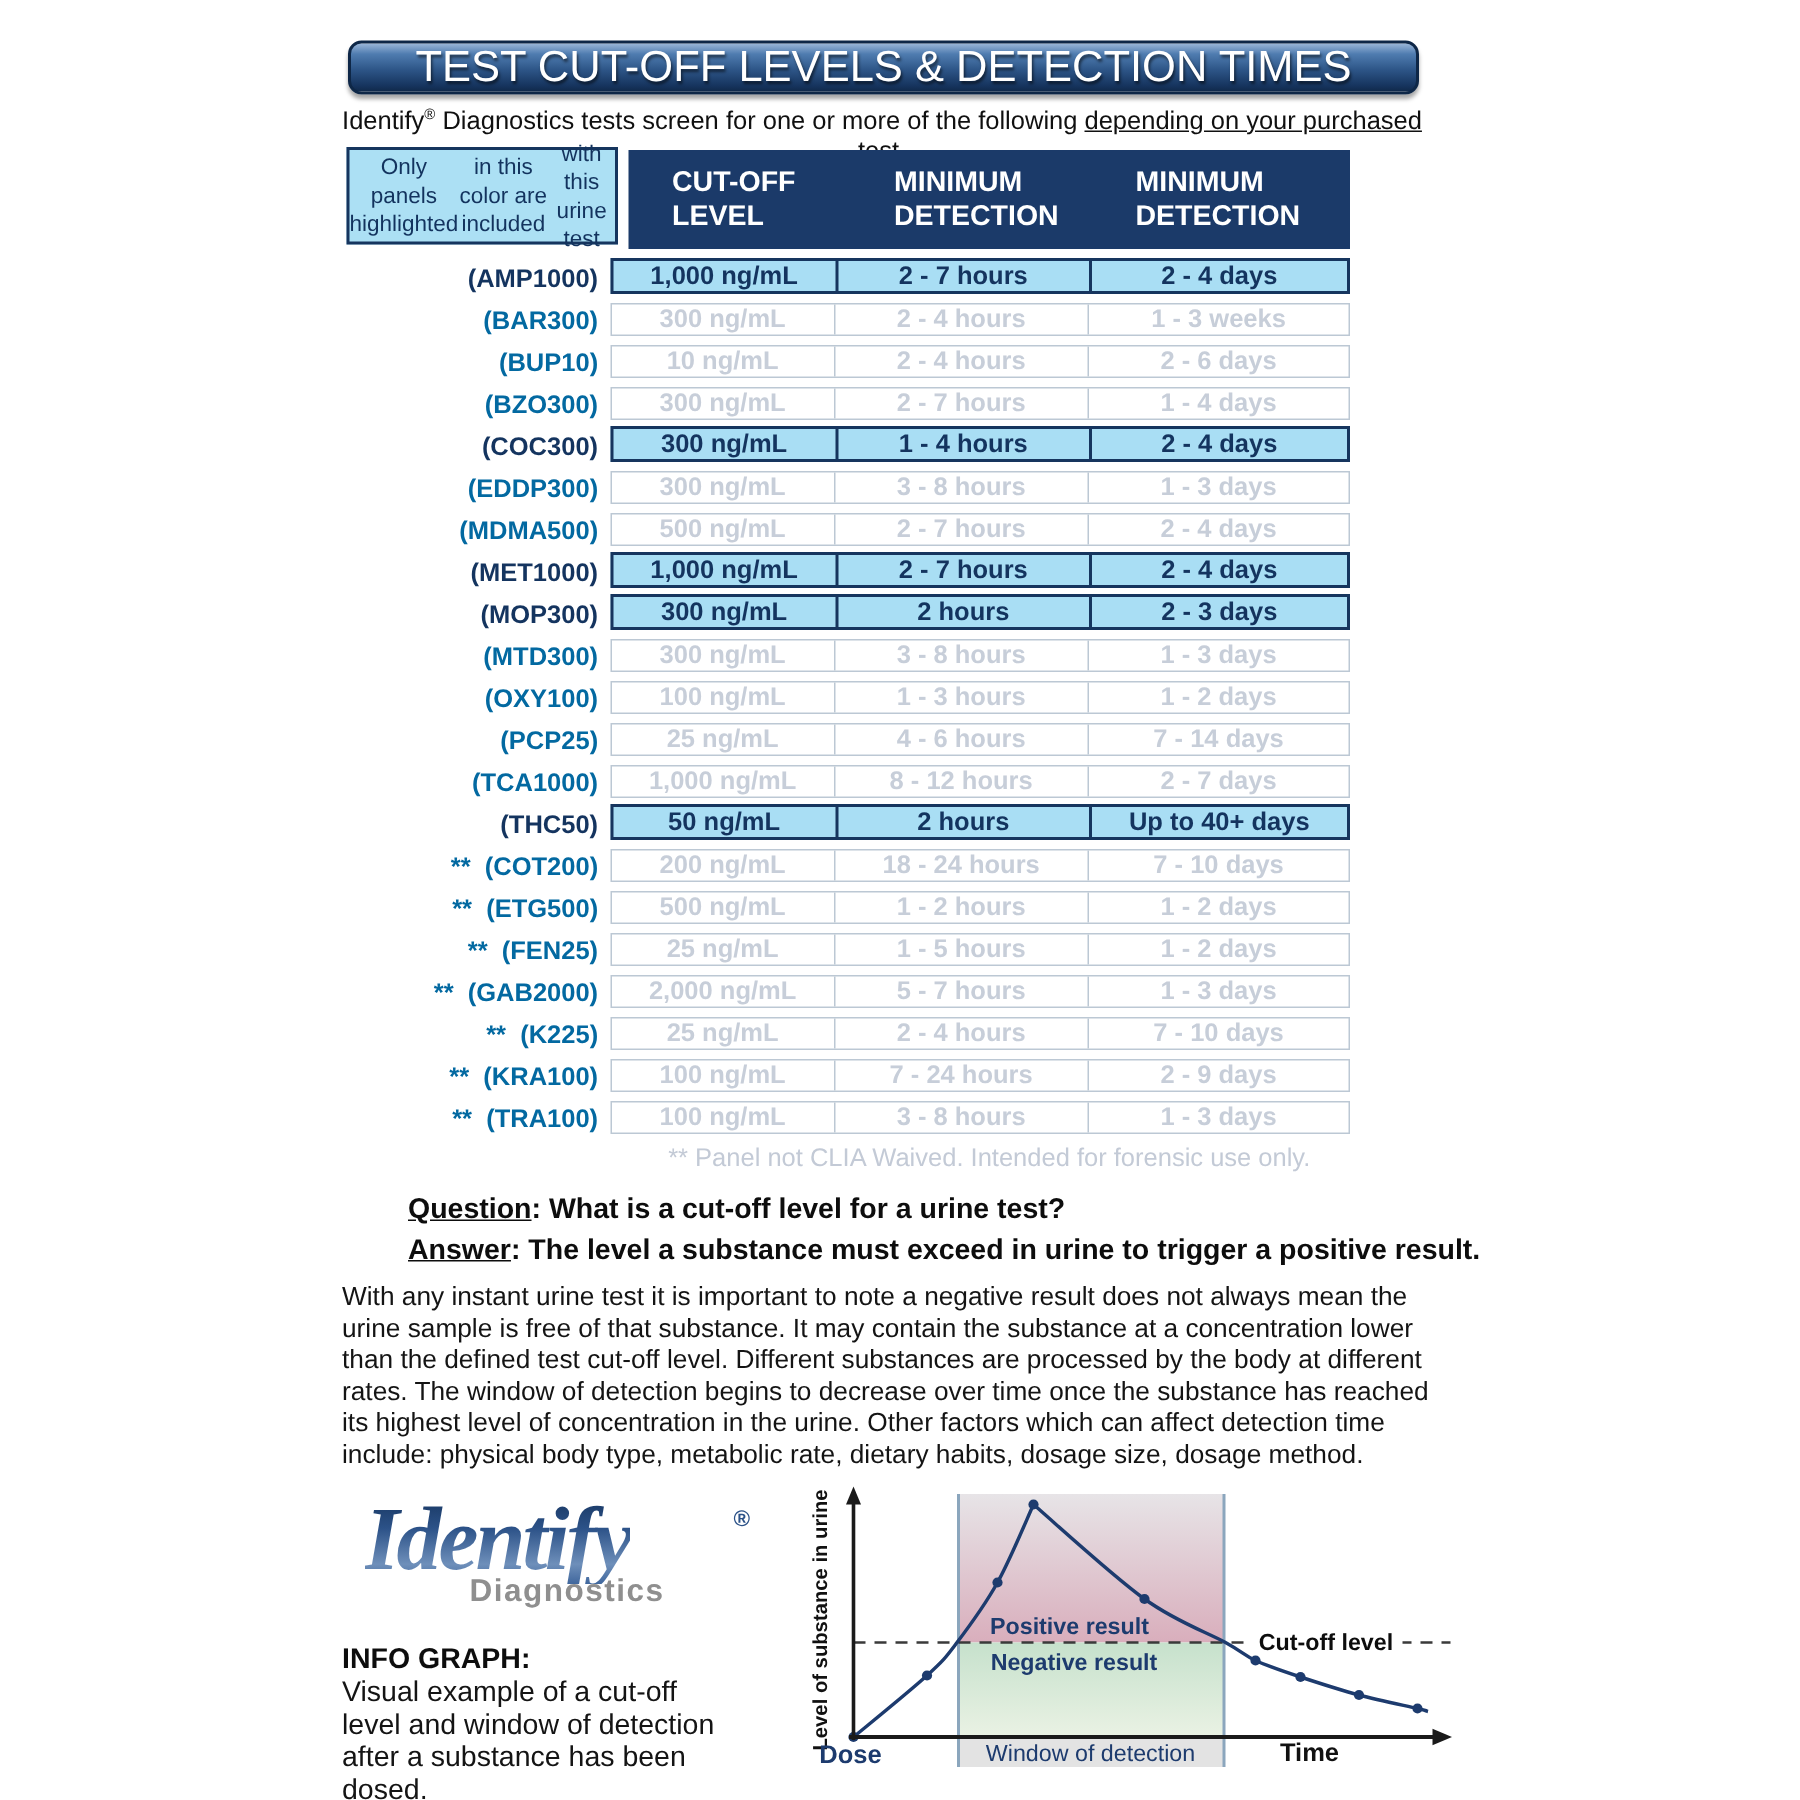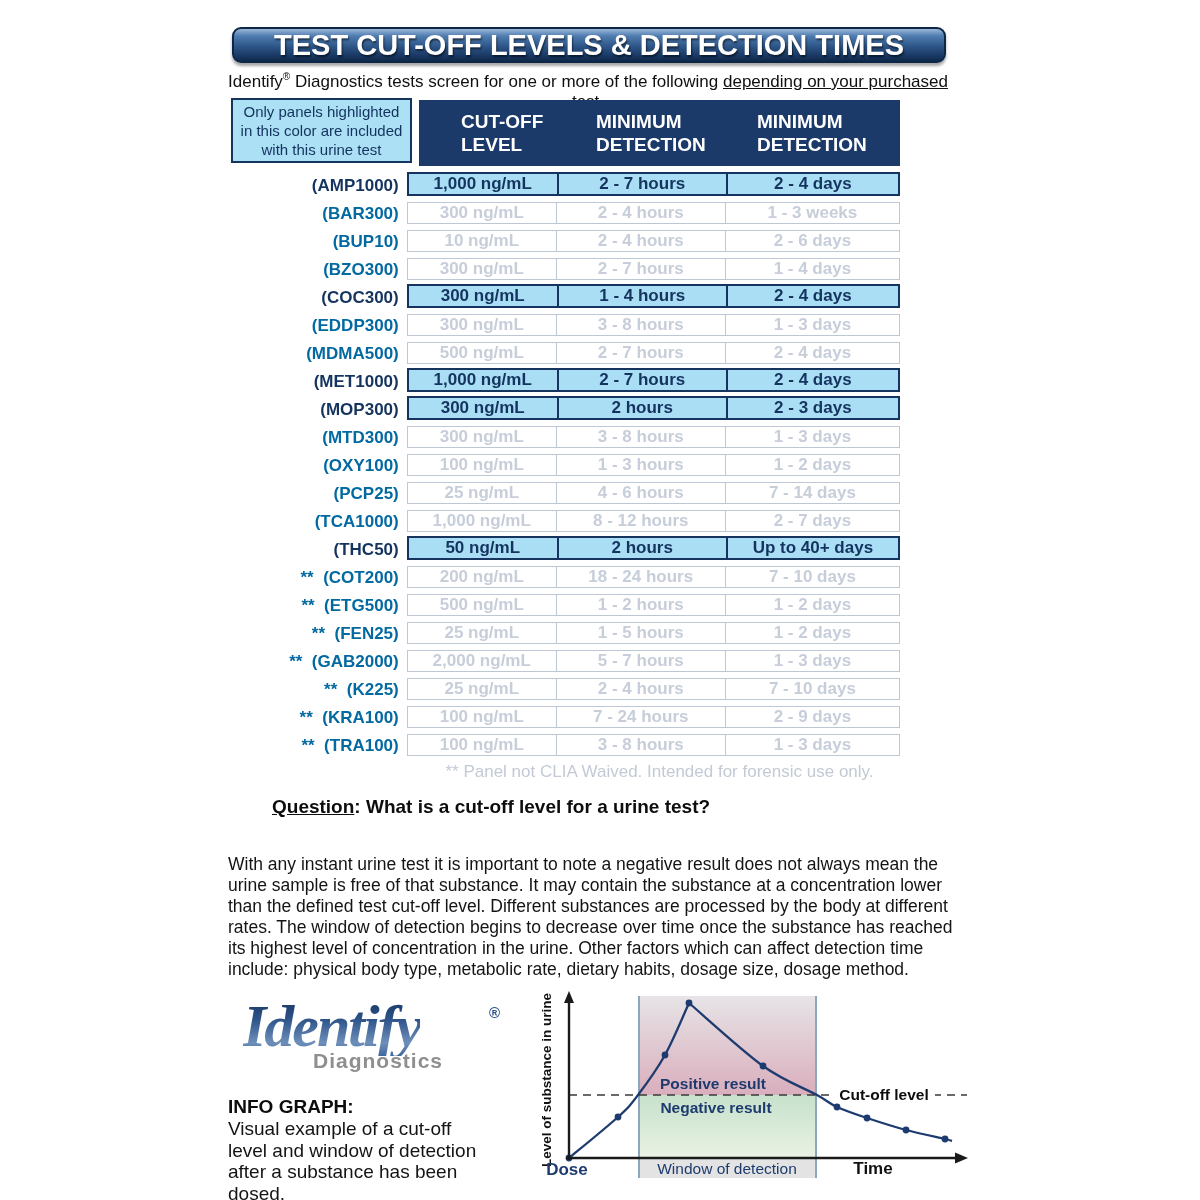--- a/index.html
+++ b/index.html
@@ -4,36 +4,36 @@
 <style>
   html,body{margin:0;padding:0;background:#fff;}
   .page{position:relative;width:1200px;height:1200px;background:#ffffff;overflow:hidden;
         font-family:"Liberation Sans",sans-serif;color:#111;}
 
   
   .banner{position:absolute;left:232px;top:27px;width:714px;height:36px;border-radius:9px;
     background:linear-gradient(180deg,#9ab6d8 0%,#4f7cb0 22%,#2d5587 55%,#16345e 88%,#10294a 100%);
     border:2px solid #0e2747;box-sizing:border-box;display:flex;align-items:center;justify-content:center;
     box-shadow:0 3px 3px rgba(0,0,0,.35);}
-  .banner .t{font-size:29px;font-weight:bold;color:#fff;letter-spacing:0px;white-space:nowrap;
+  .banner .t{font-size:29px;font-weight:normal;color:#fff;letter-spacing:0px;white-space:nowrap;
     text-shadow:1px 2px 2px rgba(0,0,0,.55);}
 
   
   .subtitle{position:absolute;left:215px;top:71px;width:746px;text-align:center;font-size:17px;color:#101010;}
   .subtitle sup{font-size:10px;}
   .subtitle .u{text-decoration:underline;}
 
   
   .notebox{position:absolute;left:231px;top:98px;width:181px;height:65px;background:#ace0f4;
-    border:2px solid #16355e;box-sizing:border-box;display:flex;flex-direction:column;align-items:center;
+    border:2px solid #16355e;box-sizing:border-box;display:flex;flex-direction:row;align-items:center;
     justify-content:center;color:#13335e;font-size:15px;line-height:19px;text-align:center;}
   .thead{position:absolute;left:419px;top:100px;width:481px;height:66px;background:#1b3a69;
     box-sizing:border-box;display:flex;align-items:center;}
   .thead .hcol{color:#fff;font-weight:bold;font-size:19px;line-height:23px;box-sizing:border-box;}
-  .thead .hcol.c1{width:149px;padding-left:42px;}
+  .thead .hcol.c1{width:149px;padding-left:29px;}
   .thead .hcol.c2{width:169px;padding-left:28px;}
   .thead .hcol.c3{width:163px;padding-left:20px;}
 
   
   .rows{position:absolute;left:215px;top:168px;width:685px;}
   .trow{display:flex;height:28px;align-items:flex-end;}
   .trow .lbl{width:196px;margin-right:8px;display:flex;align-items:center;justify-content:flex-end;
     font-weight:bold;font-size:17px;color:#0369a1;white-space:pre;}
   .trow.hl .lbl{color:#14345f;}
   .trow .cells{display:flex;width:526px;box-sizing:border-box;border:1px solid #bcc8d4;background:#fff;}
@@ -271,20 +271,21 @@
           <div class="cell c1">100 ng/mL</div>
           <div class="cell c2">3 - 8 hours</div>
           <div class="cell c3">1 - 3 days</div>
         </div>
       </div>
     </div>
 
   <div class="footnote">** Panel not CLIA Waived. Intended for forensic use only.</div>
 
   <div class="qline q1"><span class="ul">Question</span><span>: What is a cut-off level for a urine test?</span></div>
+  <div class="qline q2"><span class="ul">Answer</span><span>: The level a substance must exceed in urine to trigger a positive result.</span></div>
   <div class="para">With any instant urine test it is important to note a negative result does not always mean the urine sample is free of that substance. It may contain the substance at a concentration lower than the defined test cut-off level. Different substances are processed by the body at different rates. The window of detection begins to decrease over time once the substance has reached its highest level of concentration in the urine. Other factors which can affect detection time include: physical body type, metabolic rate, dietary habits, dosage size, dosage method.</div>
 
   <div class="logo">
     <span class="word">Identify</span>
     <span class="reg">®</span>
     <span class="sub">Diagnostics</span>
   </div>
 
   <div class="ig-head">INFO GRAPH:</div>
   <div class="ig-lines" style="width:250px;">Visual example of a cut-off level and window of detection after a substance has been dosed.</div>

